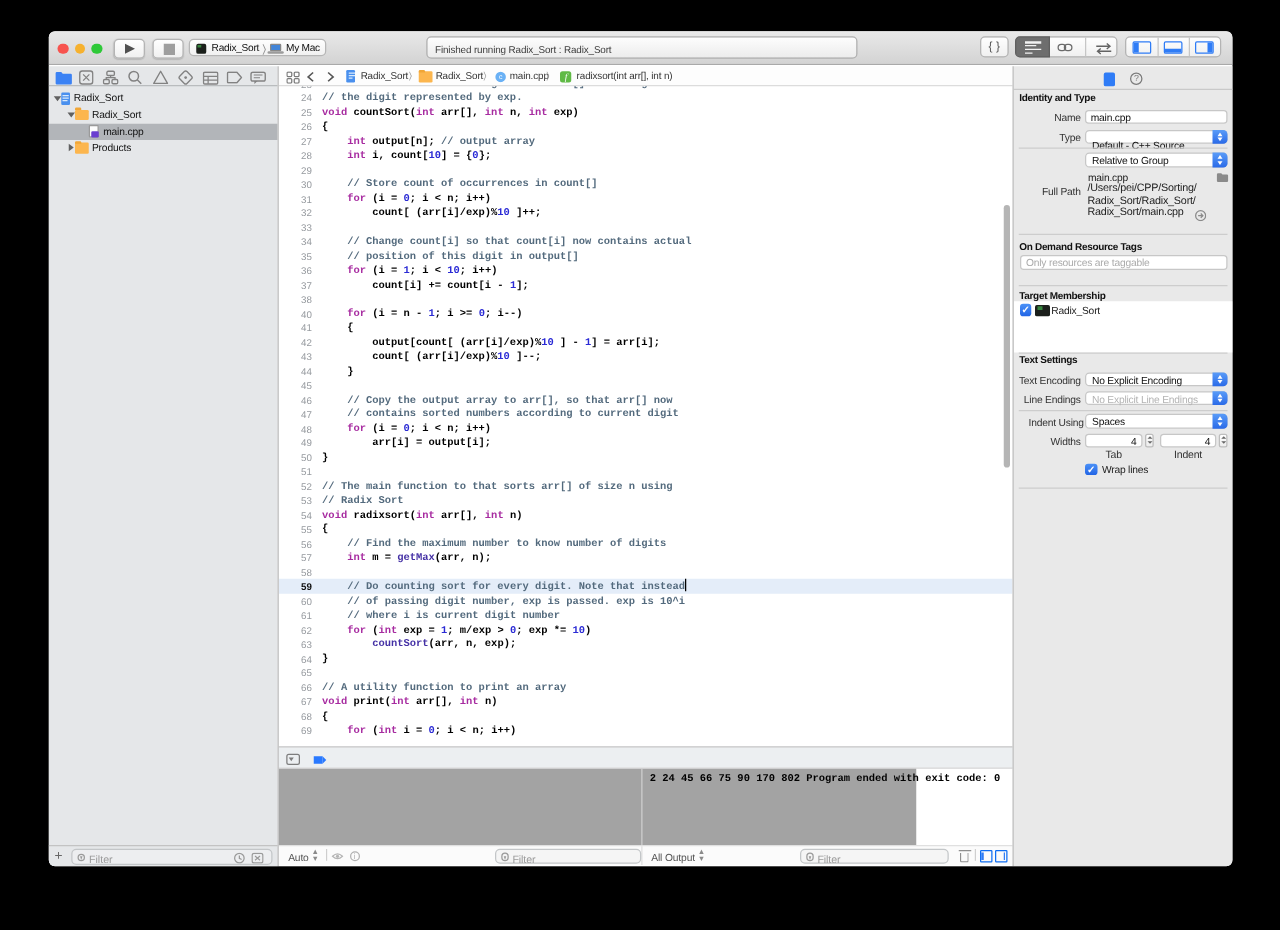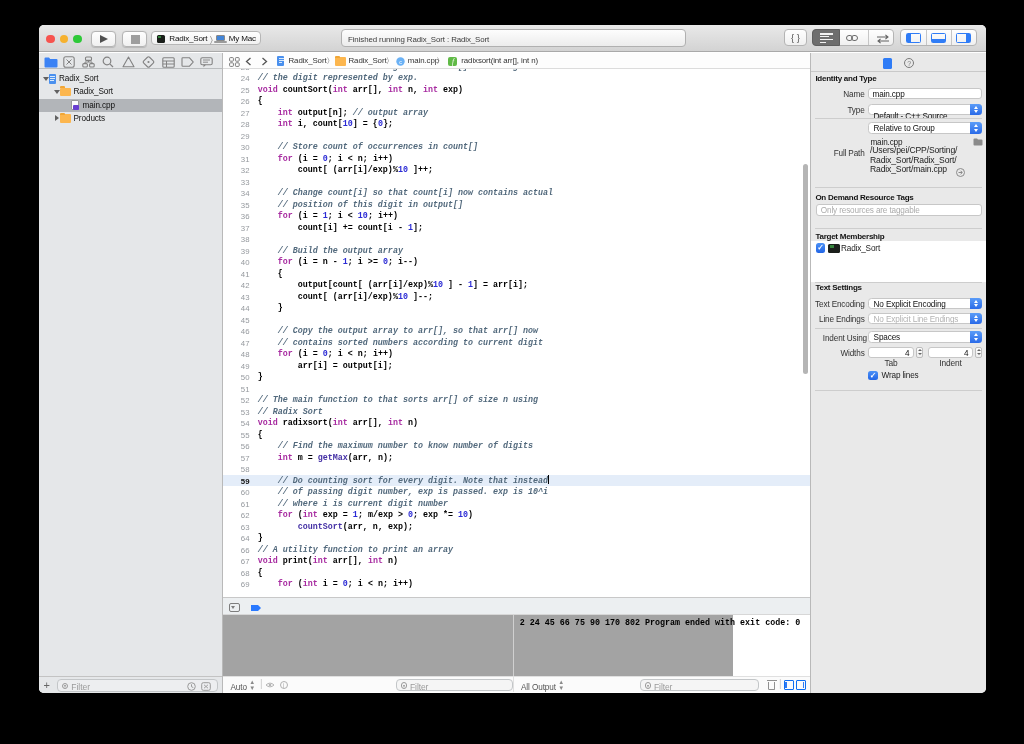--- a/index.html
+++ b/index.html
@@ -94,21 +94,21 @@
   font-family:"Liberation Mono", monospace; font-size:8.35px; font-weight:bold; }
 #codein { position:absolute; left:0; top:-8.25px; width:587px; }
 .cl { position:relative; width:587px; height:11.5px; line-height:13.2px; white-space:pre; }
 .cl.hl { background:#e4edf9; }
 .ln { position:absolute; left:0; top:0; width:26.5px; text-align:right; color:#95999e;
   font-size:7.8px; font-weight:normal; font-family:"Liberation Sans", sans-serif; }
 .cl.hl .ln { color:#111; font-weight:bold; }
 .cd { position:absolute; left:34.7px; top:0; }
 .k { color:#a72ba0; }
 .num { color:#2b2bd5; }
-.cm { color:#536a7d; font-style:italic; }
+.cm { color:#536a7d; }
 .fn { color:#4430a5; }
 .cursor { display:inline-block; width:1px; height:9.5px; background:#000; vertical-align:-1.5px; }
 #scrollthumb { position:absolute; left:580px; top:111px; width:4.5px; height:210px;
   background:rgba(120,120,120,.55); border-radius:2.5px; }
 #debugbar { position:absolute; left:0; top:544px; width:587px; height:18px; background:#eceff1;
   border-top:1px solid #c8c8c8; border-bottom:1px solid #d7d7d7; }
 #debugbar .box { position:absolute; left:6px; top:5px; width:10.5px; height:8.5px;
   border:1.4px solid #7d7d7d; border-radius:2px; }
 #debugbar .box:after { content:""; position:absolute; left:1.2px; top:1.6px; width:0; height:0;
   border-top:3.4px solid #7d7d7d; border-left:2.4px solid transparent; border-right:2.4px solid transparent; }
@@ -346,21 +346,20 @@
 <div class="cl"><span class="ln">29</span><span class="cd"></span></div>
 <div class="cl"><span class="ln">30</span><span class="cd">    <span class="cm">// Store count of occurrences in count[]</span></span></div>
 <div class="cl"><span class="ln">31</span><span class="cd">    <span class="k">for</span> (i = <span class="num">0</span>; i &lt; n; i++)</span></div>
 <div class="cl"><span class="ln">32</span><span class="cd">        count[ (arr[i]/exp)%<span class="num">10</span> ]++;</span></div>
 <div class="cl"><span class="ln">33</span><span class="cd"></span></div>
 <div class="cl"><span class="ln">34</span><span class="cd">    <span class="cm">// Change count[i] so that count[i] now contains actual</span></span></div>
 <div class="cl"><span class="ln">35</span><span class="cd">    <span class="cm">// position of this digit in output[]</span></span></div>
 <div class="cl"><span class="ln">36</span><span class="cd">    <span class="k">for</span> (i = <span class="num">1</span>; i &lt; <span class="num">10</span>; i++)</span></div>
 <div class="cl"><span class="ln">37</span><span class="cd">        count[i] += count[i - <span class="num">1</span>];</span></div>
 <div class="cl"><span class="ln">38</span><span class="cd"></span></div>
-<div class="cl"><span class="ln">39</span><span class="cd">    <span class="cm">// Build the output array</span></span></div>
 <div class="cl"><span class="ln">40</span><span class="cd">    <span class="k">for</span> (i = n - <span class="num">1</span>; i &gt;= <span class="num">0</span>; i--)</span></div>
 <div class="cl"><span class="ln">41</span><span class="cd">    {</span></div>
 <div class="cl"><span class="ln">42</span><span class="cd">        output[count[ (arr[i]/exp)%<span class="num">10</span> ] - <span class="num">1</span>] = arr[i];</span></div>
 <div class="cl"><span class="ln">43</span><span class="cd">        count[ (arr[i]/exp)%<span class="num">10</span> ]--;</span></div>
 <div class="cl"><span class="ln">44</span><span class="cd">    }</span></div>
 <div class="cl"><span class="ln">45</span><span class="cd"></span></div>
 <div class="cl"><span class="ln">46</span><span class="cd">    <span class="cm">// Copy the output array to arr[], so that arr[] now</span></span></div>
 <div class="cl"><span class="ln">47</span><span class="cd">    <span class="cm">// contains sorted numbers according to current digit</span></span></div>
 <div class="cl"><span class="ln">48</span><span class="cd">    <span class="k">for</span> (i = <span class="num">0</span>; i &lt; n; i++)</span></div>
 <div class="cl"><span class="ln">49</span><span class="cd">        arr[i] = output[i];</span></div>
@@ -372,20 +371,21 @@
 <div class="cl"><span class="ln">55</span><span class="cd">{</span></div>
 <div class="cl"><span class="ln">56</span><span class="cd">    <span class="cm">// Find the maximum number to know number of digits</span></span></div>
 <div class="cl"><span class="ln">57</span><span class="cd">    <span class="k">int</span> m = <span class="fn">getMax</span>(arr, n);</span></div>
 <div class="cl"><span class="ln">58</span><span class="cd"></span></div>
 <div class="cl hl"><span class="ln">59</span><span class="cd">    <span class="cm">// Do counting sort for every digit. Note that instead</span><span class="cursor"></span></span></div>
 <div class="cl"><span class="ln">60</span><span class="cd">    <span class="cm">// of passing digit number, exp is passed. exp is 10^i</span></span></div>
 <div class="cl"><span class="ln">61</span><span class="cd">    <span class="cm">// where i is current digit number</span></span></div>
 <div class="cl"><span class="ln">62</span><span class="cd">    <span class="k">for</span> (<span class="k">int</span> exp = <span class="num">1</span>; m/exp &gt; <span class="num">0</span>; exp *= <span class="num">10</span>)</span></div>
 <div class="cl"><span class="ln">63</span><span class="cd">        <span class="fn">countSort</span>(arr, n, exp);</span></div>
 <div class="cl"><span class="ln">64</span><span class="cd">}</span></div>
+<div class="cl"><span class="ln">65</span><span class="cd"></span></div>
 <div class="cl"><span class="ln">66</span><span class="cd"><span class="cm">// A utility function to print an array</span></span></div>
 <div class="cl"><span class="ln">67</span><span class="cd"><span class="k">void</span> print(<span class="k">int</span> arr[], <span class="k">int</span> n)</span></div>
 <div class="cl"><span class="ln">68</span><span class="cd">{</span></div>
 <div class="cl"><span class="ln">69</span><span class="cd">    <span class="k">for</span> (<span class="k">int</span> i = <span class="num">0</span>; i &lt; n; i++)</span></div>
 </div>
         </div>
     <div id="scrollthumb"></div>
     <div id="debugbar">
           <div class="box"></div>
           <div class="bp"></div>

